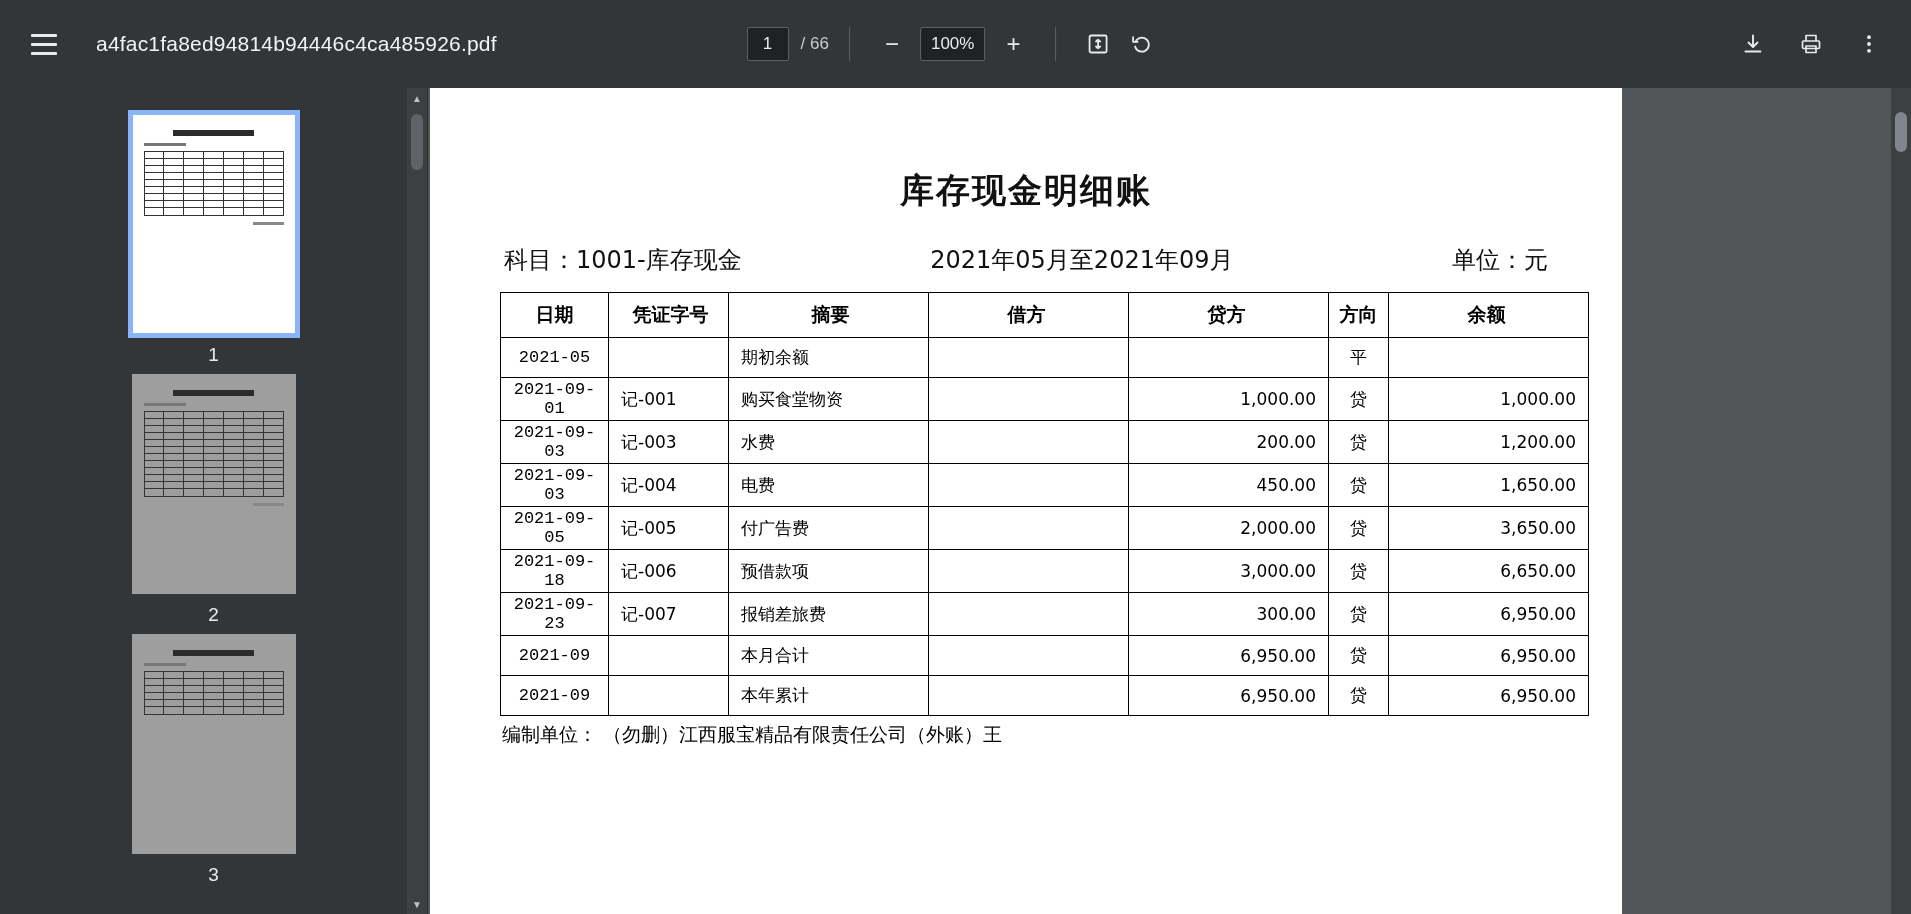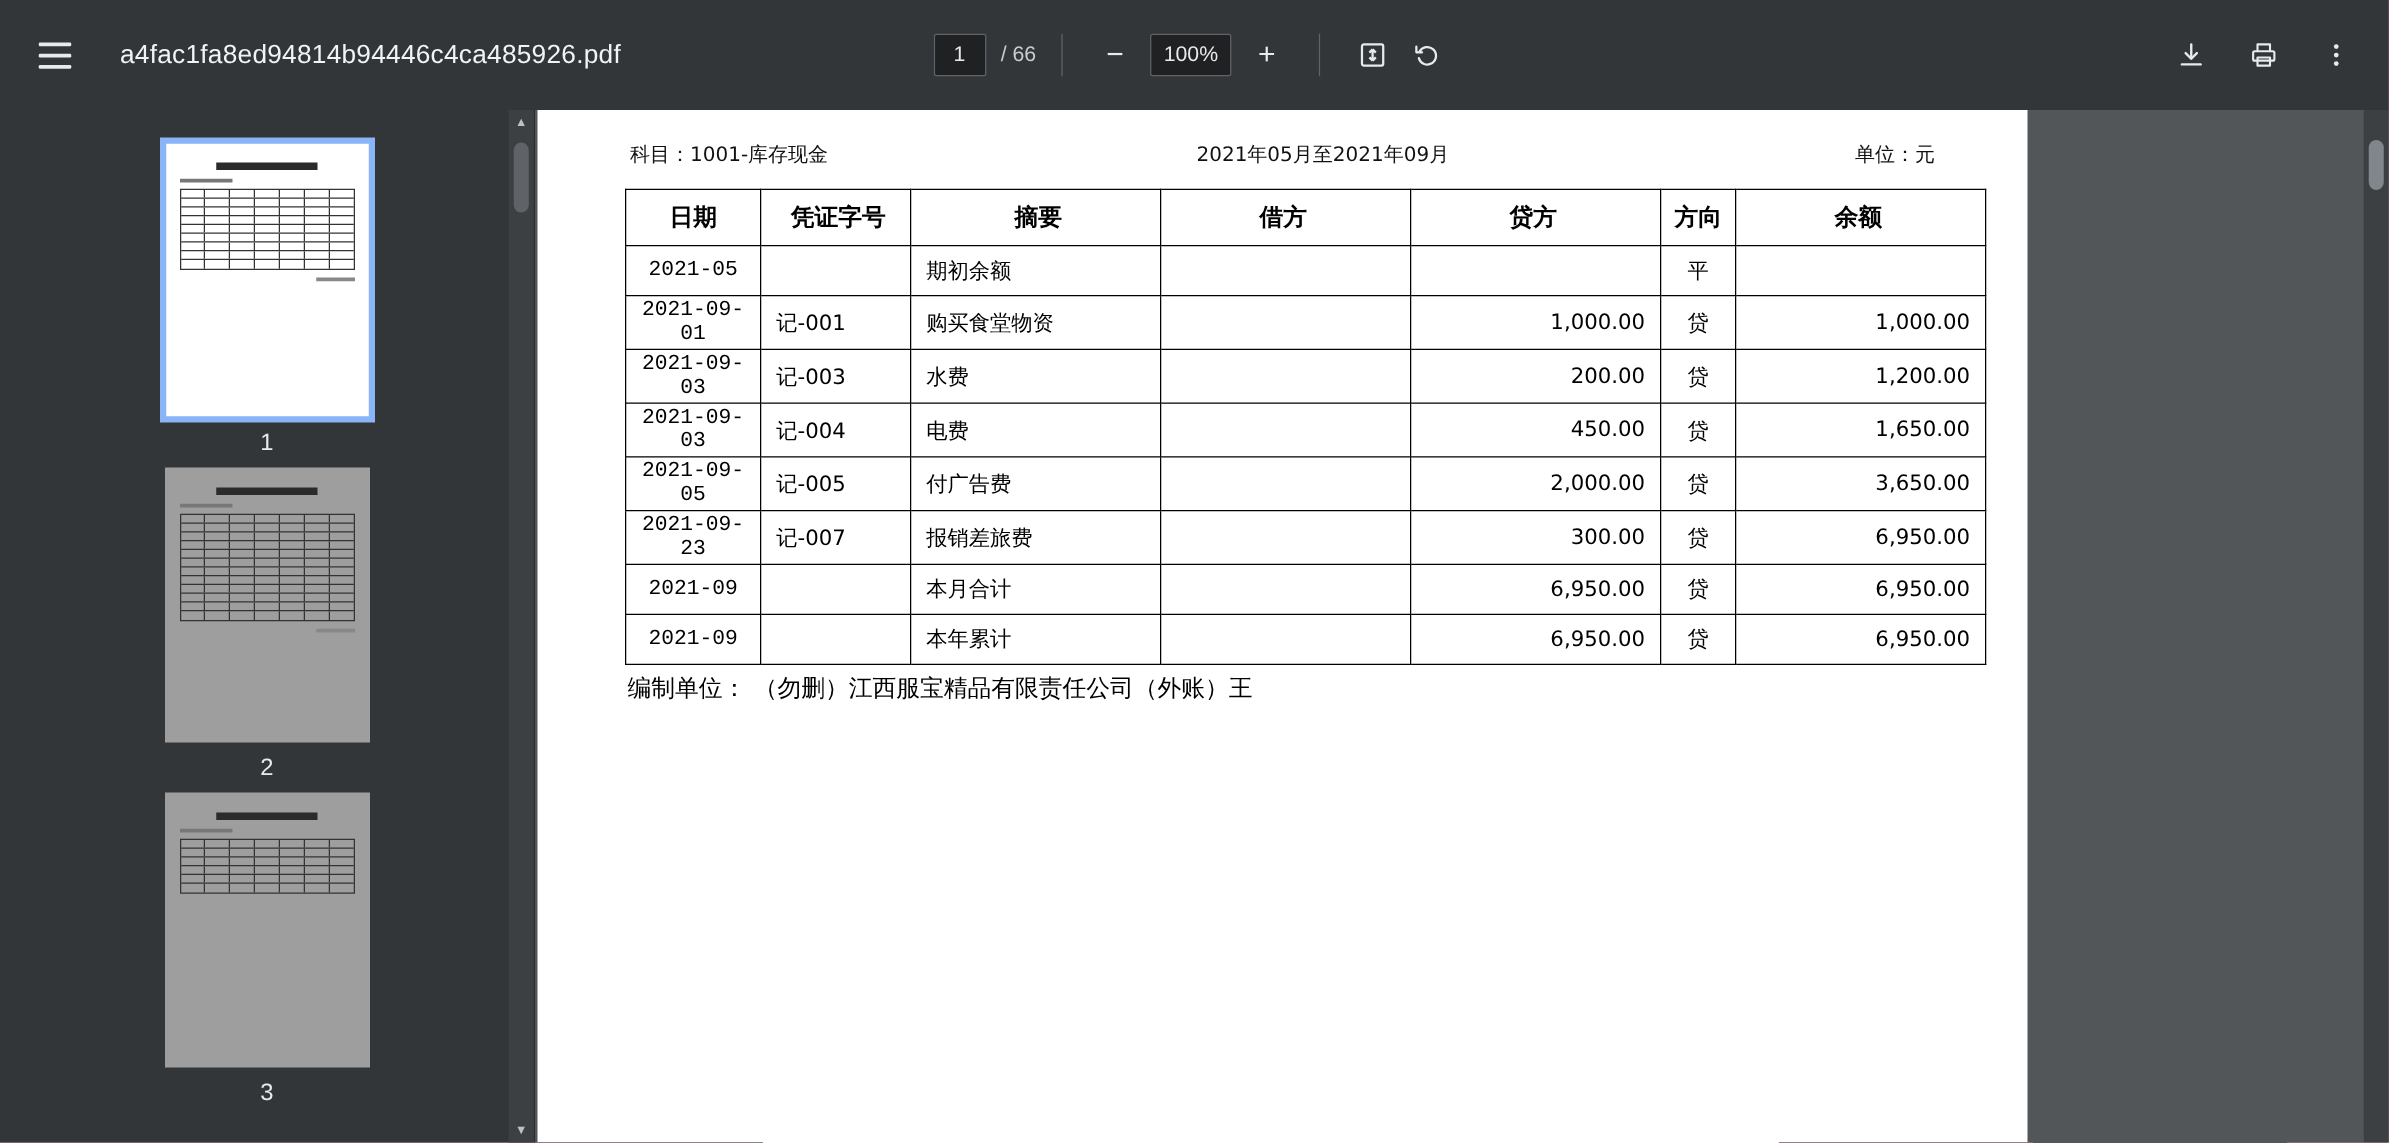--- a/index.html
+++ b/index.html
@@ -219,21 +219,21 @@
     font-family: "DejaVu Sans", "Liberation Sans", sans-serif;
     font-size: 34px;
     font-weight: bold;
     color: #111;
     margin: 54px 0 30px 0;
     letter-spacing: 2px;
   }
   .doc-meta {
     display: flex;
     align-items: baseline;
-    font-size: 16px;
+    font-size: 24px;
     color: #111;
     font-family: "DejaVu Sans", "Liberation Sans", sans-serif;
     margin: 0 0 16px 0;
     padding: 0 4px;
   }
   .meta-left { flex: 0 0 auto; }
   .meta-center { flex: 1 1 auto; text-align: center; padding-right: 30px; }
   .meta-right { flex: 0 0 auto; }
 
   table.ledger {
@@ -628,20 +628,21 @@
         <div class="sb-track">
           <div class="sb-thumb"></div>
         </div>
         <div class="sb-arrow">▼</div>
       </div>
     </div>
 
     <div class="main">
       <div class="page-canvas">
 
+        <div class="doc-heading">库存现金明细账</div>
 
         <div class="doc-meta">
           <div class="meta-left">科目：1001-库存现金</div>
           <div class="meta-center">2021年05月至2021年09月</div>
           <div class="meta-right">单位：元</div>
         </div>
 
         <table class="ledger">
           <thead>
             <tr>
@@ -694,20 +695,29 @@
             <tr>
               <td class="c-date">2021-09-05</td>
               <td class="c-voucher">记-005</td>
               <td class="c-summary">付广告费</td>
               <td class="c-debit"></td>
               <td class="c-credit">2,000.00</td>
               <td class="c-dir">贷</td>
               <td class="c-balance">3,650.00</td>
             </tr>
             <tr>
+              <td class="c-date">2021-09-18</td>
+              <td class="c-voucher">记-006</td>
+              <td class="c-summary">预借款项</td>
+              <td class="c-debit"></td>
+              <td class="c-credit">3,000.00</td>
+              <td class="c-dir">贷</td>
+              <td class="c-balance">6,650.00</td>
+            </tr>
+            <tr>
               <td class="c-date">2021-09-23</td>
               <td class="c-voucher">记-007</td>
               <td class="c-summary">报销差旅费</td>
               <td class="c-debit"></td>
               <td class="c-credit">300.00</td>
               <td class="c-dir">贷</td>
               <td class="c-balance">6,950.00</td>
             </tr>
             <tr>
               <td class="c-date">2021-09</td>

